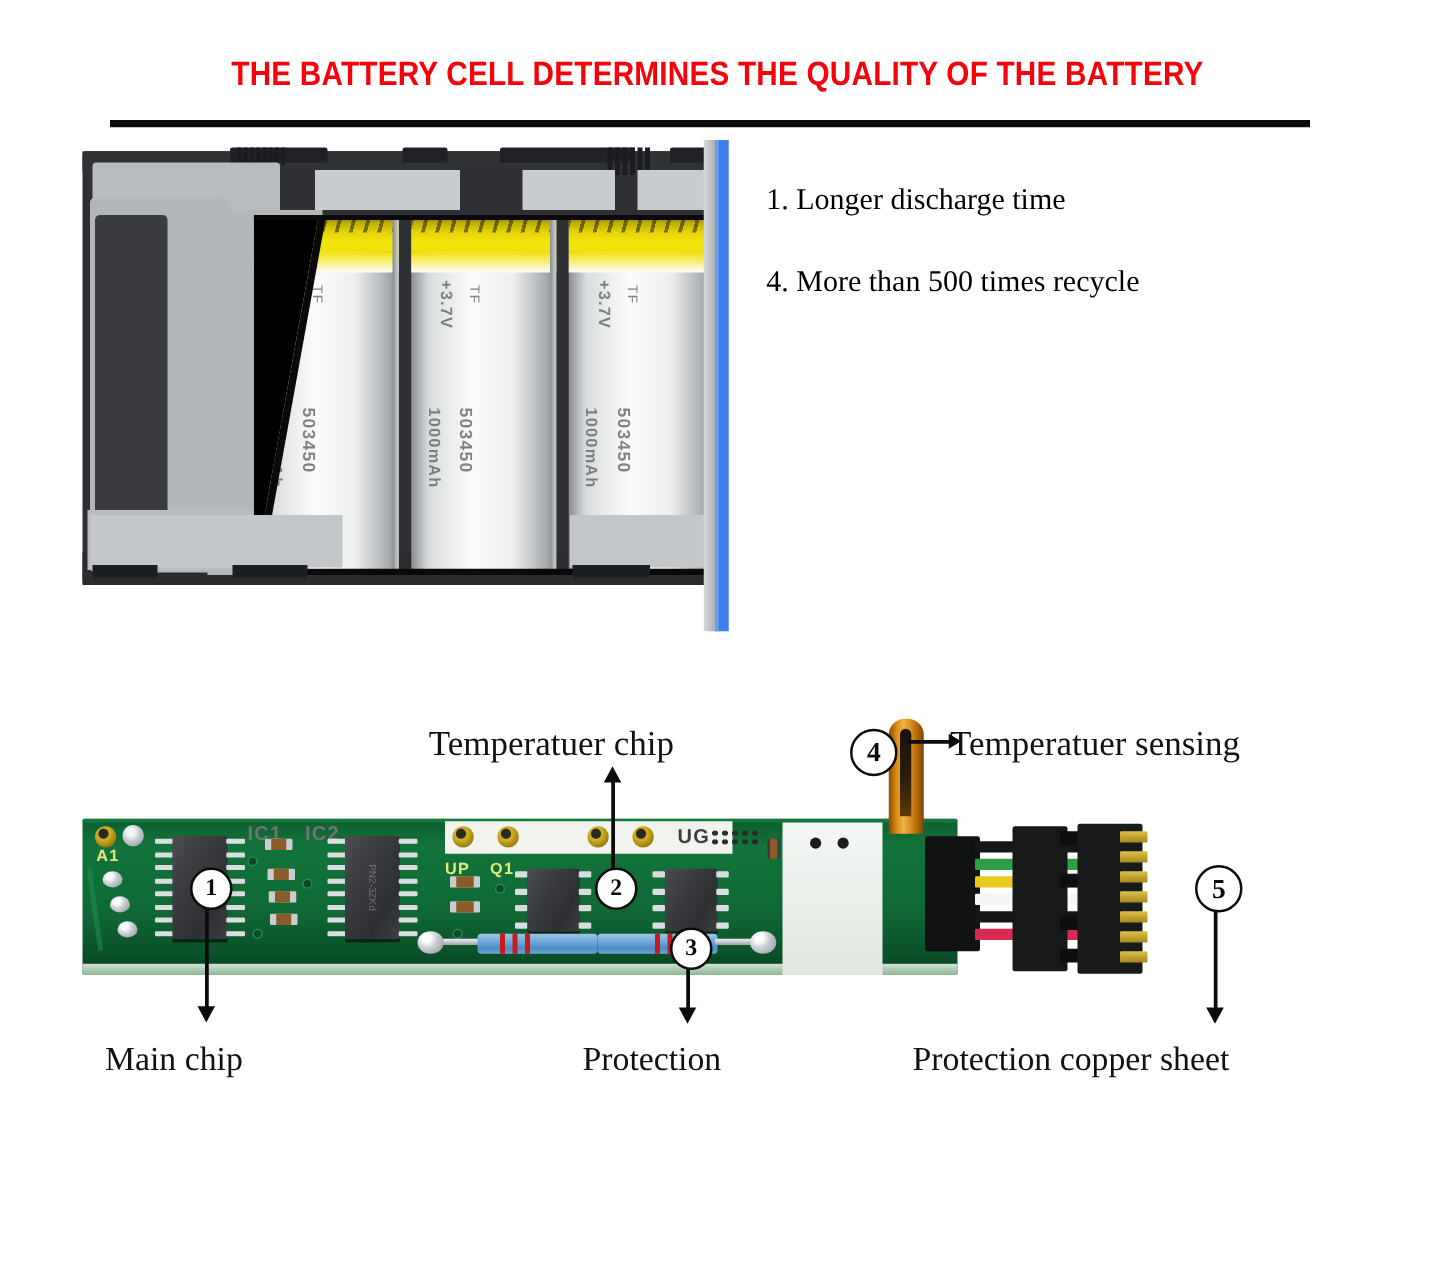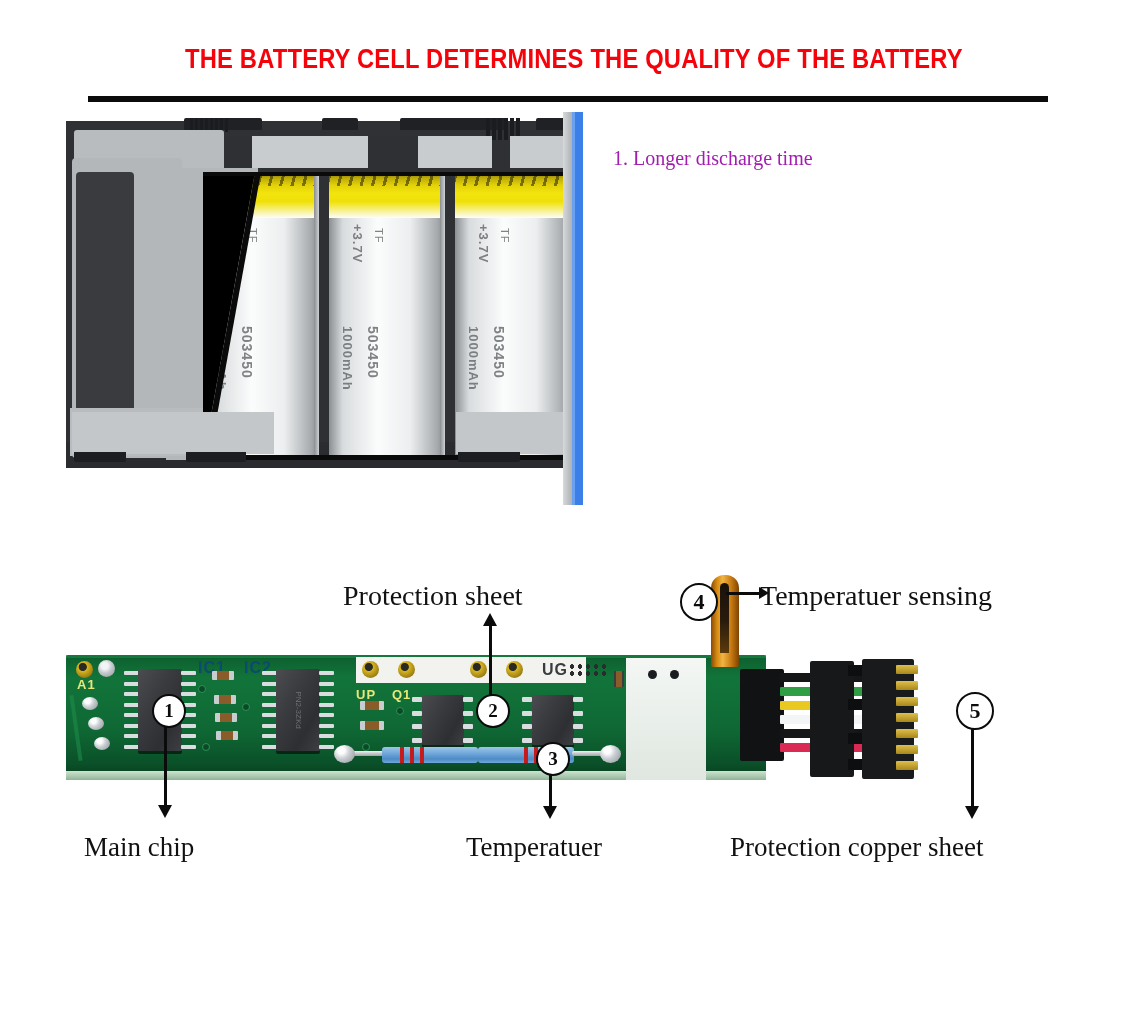--- a/index.html
+++ b/index.html
@@ -75,35 +75,35 @@
   .bot-grey{position:absolute;top:300px;height:42px;background:#c4c7c9;}
   .bot-foot{position:absolute;top:340px;height:10px;background:#1d1e21;border-radius:0 0 2px 2px;}
 
   #blue-bar{position:absolute;left:506px;top:0px;width:11px;height:393px;background:#3c7fe8;}
   #blue-bar-hl{position:absolute;left:506px;top:0px;width:3px;height:393px;background:#6aa0f0;}
   #silver-edge{position:absolute;left:497px;top:0px;width:10px;height:393px;
       background:linear-gradient(to right,#d7dadc,#a9acae);}
 
   
   #feature-list{position:absolute;left:613px;top:148px;width:534px;}
-  .feat{font-size:20px;color:#a21caf;line-height:1;margin-bottom:42px;white-space:nowrap;}
+  .feat{font-size:24px;color:#000000;line-height:1;margin-bottom:42px;white-space:nowrap;}
 
   
   #pcb-figure{position:absolute;left:66px;top:655px;width:700px;height:135px;}
 
   #pcb-body{position:absolute;left:0;top:0;width:700px;height:125px;
     background:linear-gradient(to bottom,#0d5e2f 0%,#12743a 18%,#0f6834 60%,#0a4f28 88%,#073a1d 100%);
     border-radius:2px;}
   #pcb-body:before{content:"";position:absolute;left:0;bottom:0;width:100%;height:9px;
     background:linear-gradient(to bottom,#cfe3d2,#8fb596);}
   #pcb-top-edge{position:absolute;left:0;top:0;width:700px;height:3px;background:#1a8a49;opacity:.6;}
 
   .silk{position:absolute;font-family:"Liberation Sans", sans-serif;font-weight:bold;
         color:#e6e87a;font-size:13px;letter-spacing:1px;}
-  .silk-w{color:#0c4a6e;}
+  .silk-w{color:#737373;}
   .silk-big{font-size:16px;}
 
   
   .white-strip{position:absolute;background:#f2f3ef;}
 
   .pad{position:absolute;width:17px;height:17px;border-radius:50%;
        background:radial-gradient(circle at 40% 35%,#2a2a24 0 24%,#d6b41f 30%,#9d8014 70%,#7a6310 100%);}
 
   .ic{position:absolute;border-radius:2px;
       background:linear-gradient(120deg,#4a4c50 0%,#393b3f 38%,#2d2f33 72%,#3d3f43 100%);
@@ -265,20 +265,21 @@
   <div class="bot-foot" style="left:120px;width:60px;"></div>
   <div class="bot-foot" style="left:392px;width:62px;"></div>
 
   <div id="silver-edge"></div>
   <div id="blue-bar"></div>
   <div id="blue-bar-hl"></div>
 </div>
 
 <div id="feature-list">
   <div class="feat">1. Longer discharge time</div>
+  <div class="feat">4. More than 500 times recycle</div>
 </div>
 
 <div id="pcb-figure">
   <div id="pcb-body"></div>
   <div id="pcb-top-edge"></div>
 
   <div class="pad" style="left:10px;top:6px;"></div>
   <div class="pad" style="left:32px;top:5px;background:radial-gradient(circle at 40% 35%,#f2f4f5 0 22%,#c3c8cc 48%,#8d9296 100%);"></div>
   <div class="silk" style="left:11px;top:22px;">A1</div>
   <div class="solderblob" style="left:16px;top:42px;width:16px;height:13px;"></div>
@@ -451,18 +452,18 @@
 <div class="lead" style="left:549px;top:772px;height:36px;"></div>
 <div class="arrowhead arrow-down" style="left:543px;top:806px;"></div>
 
 <div class="marker m-lg" style="left:680px;top:583px;">4</div>
 <div id="arrow-right-4"></div>
 
 <div class="marker m-lg" style="left:956px;top:692px;">5</div>
 <div class="lead" style="left:971px;top:726px;height:82px;"></div>
 <div class="arrowhead arrow-down" style="left:965px;top:806px;"></div>
 
-<div class="callout" style="left:343px;top:580px;">Protection sheet</div>
+<div class="callout" style="left:343px;top:580px;">Temperatuer chip</div>
 <div class="callout" style="left:760px;top:580px;">Temperatuer sensing</div>
 
 <div class="callout sm" style="left:84px;top:832px;">Main chip</div>
-<div class="callout sm" style="left:466px;top:832px;">Temperatuer</div>
+<div class="callout sm" style="left:466px;top:832px;">Protection</div>
 <div class="callout sm" style="left:730px;top:832px;">Protection copper sheet</div>
 
 </body></html>

